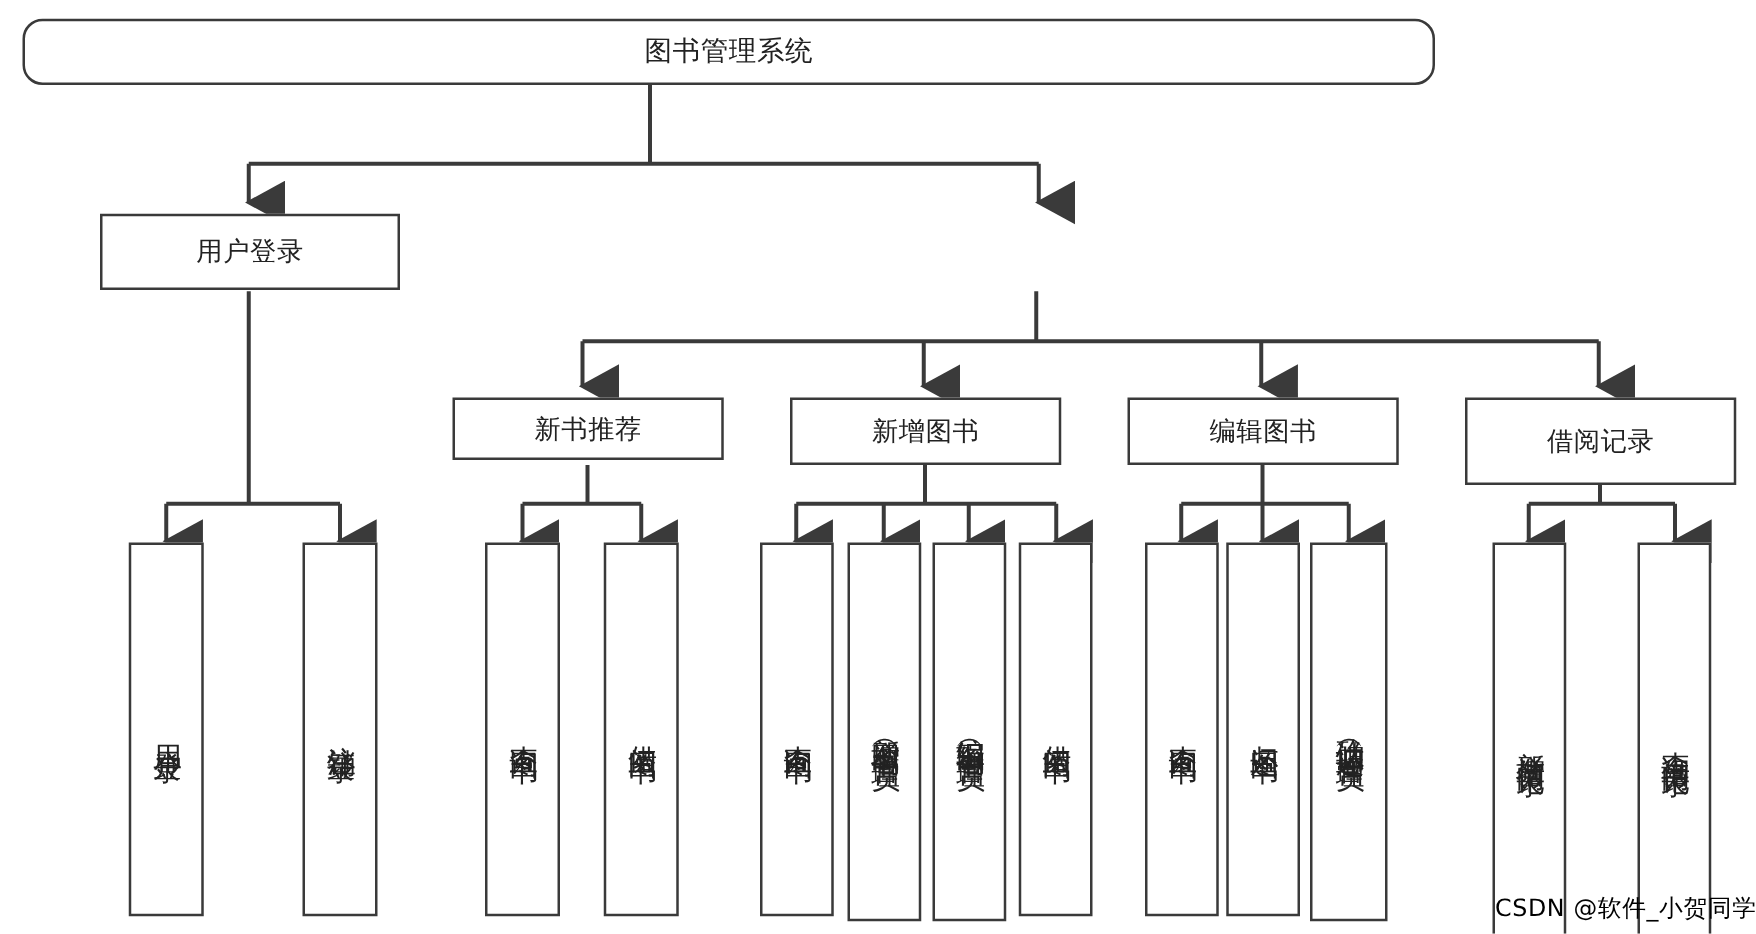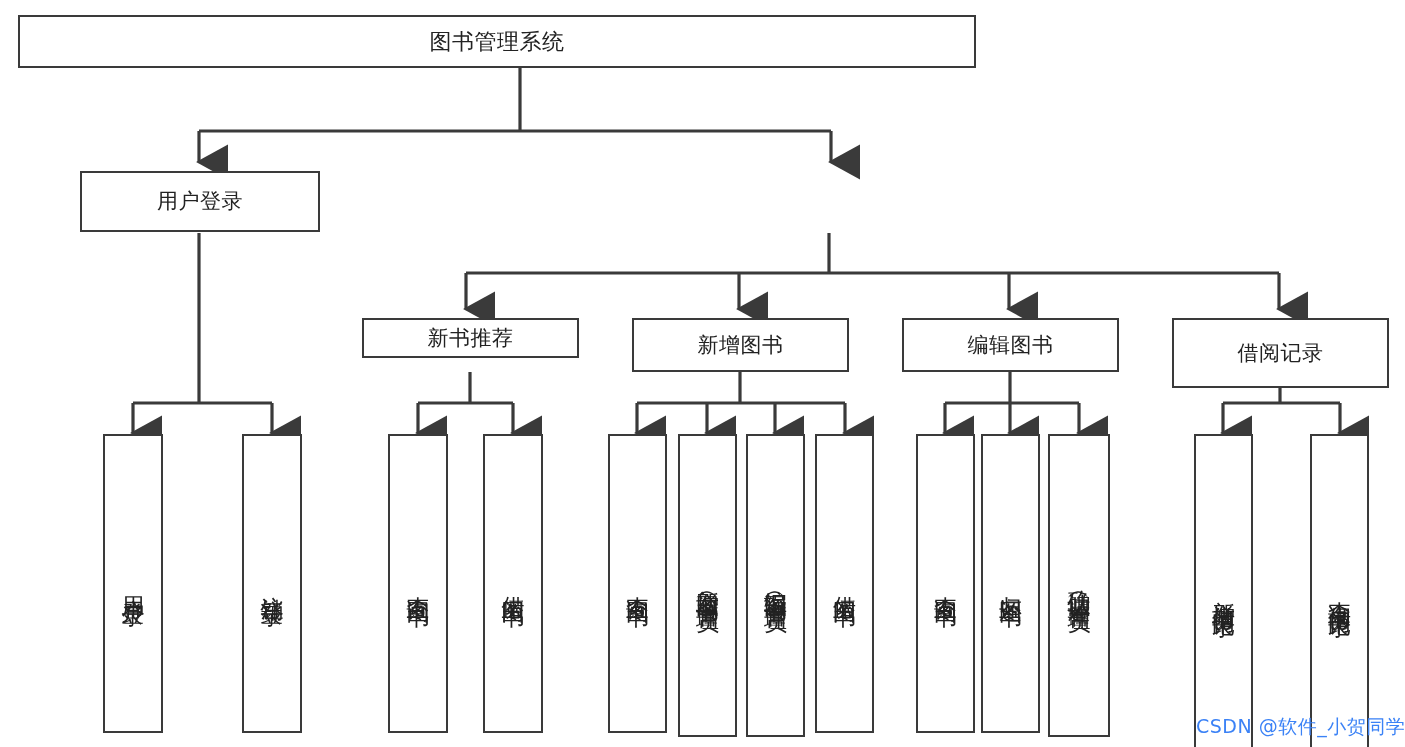--- a/index.html
+++ b/index.html
@@ -47,21 +47,21 @@
     text-orientation:upright;
     font-size:23px;
     line-height:1.0;
     letter-spacing:3px;
     white-space:nowrap;
   }
 
   .watermark{
     position:absolute;
     font-size:19px;
-    color:#3b82f6;
+    color:#000000;
     white-space:nowrap;
     letter-spacing:0.5px;
     pointer-events:none;
   }
 </style>
 </head>
 <body>
 
 <div id="stage">
 
@@ -108,30 +108,30 @@
       <path d="M 1010 403 L 1010 433" marker-end="url(#arrow)"></path>
       <path d="M 1079 403 L 1079 433" marker-end="url(#arrow)"></path>
 
       <path d="M 1280 372 L 1280 403"></path>
       <path d="M 1223 403 L 1340 403"></path>
       <path d="M 1223 403 L 1223 433" marker-end="url(#arrow)"></path>
       <path d="M 1340 403 L 1340 433" marker-end="url(#arrow)"></path>
     </g>
   </svg>
 
-  <div class="node h-node root" style="left:18px;top:15px;width:958px;height:53px;">
+  <div class="node h-node root" style="left:18px;top:15px;width:1130px;height:53px;border-radius:16px;">
     <span class="lbl">图书管理系统</span>
   </div>
 
   <div class="node h-node" style="left:80px;top:171px;width:240px;height:61px;">
     <span class="lbl">用户登录</span>
   </div>
 
 
-  <div class="node h-node" style="left:362px;top:318px;width:217px;height:40px;">
+  <div class="node h-node" style="left:362px;top:318px;width:217px;height:50px;">
     <span class="lbl">新书推荐</span>
   </div>
 
   <div class="node h-node" style="left:632px;top:318px;width:217px;height:54px;">
     <span class="lbl">新增图书</span>
   </div>
 
   <div class="node h-node" style="left:902px;top:318px;width:217px;height:54px;">
     <span class="lbl">编辑图书</span>
   </div>

